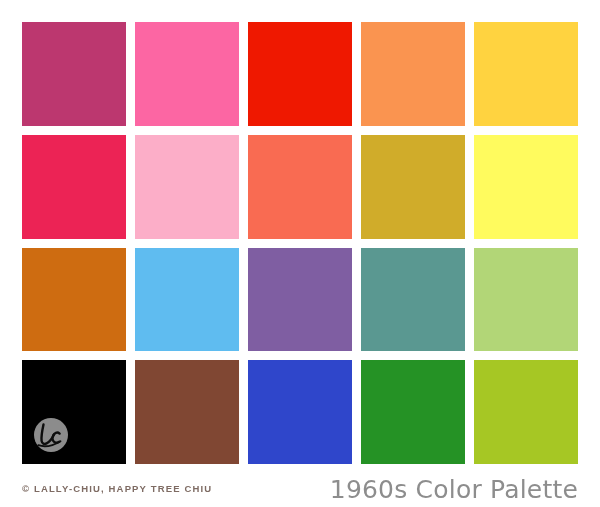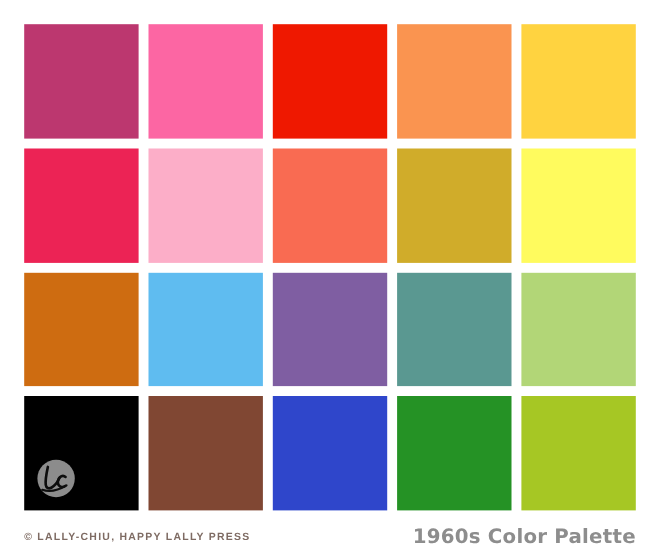--- a/index.html
+++ b/index.html
@@ -64,22 +64,22 @@
     font-family: "Liberation Sans", sans-serif;
     font-size: 9.5px;
     font-weight: bold;
     letter-spacing: 1.15px;
     color: #7e6b63;
     white-space: nowrap;
     line-height: 1;
   }
   #palette-title {
     font-family: "DejaVu Sans", sans-serif;
-    font-size: 18px;
-    font-weight: bold;
+    font-size: 25px;
+    font-weight: normal;
     letter-spacing: 0.2px;
     color: #8d8d8d;
     white-space: nowrap;
     line-height: 1;
   }
 </style>
 </head>
 <body style="background: rgb(255, 255, 255);">
 
 <div id="sheet" style="background: rgb(255, 255, 255);">
@@ -112,17 +112,17 @@
           </svg>
         </div>
       </div>
       <div class="swatch" style="background: rgb(128, 71, 51);"></div>
       <div class="swatch" style="background: rgb(47, 70, 203);"></div>
       <div class="swatch" style="background: rgb(37, 146, 37);"></div>
       <div class="swatch" style="background: rgb(166, 199, 36);"></div>
     </div>
 
   <div id="footer">
-    <div id="credit-text" style="color: rgb(126, 107, 99);">© LALLY-CHIU, HAPPY LALLY PRESS</div>
+    <div id="credit-text" style="color: rgb(126, 107, 99);">© LALLY-CHIU, HAPPY TREE CHIU</div>
     <div id="palette-title" style="color: rgb(141, 141, 141);">1960s Color Palette</div>
   </div>
 
 </div>
 
 </body></html>

